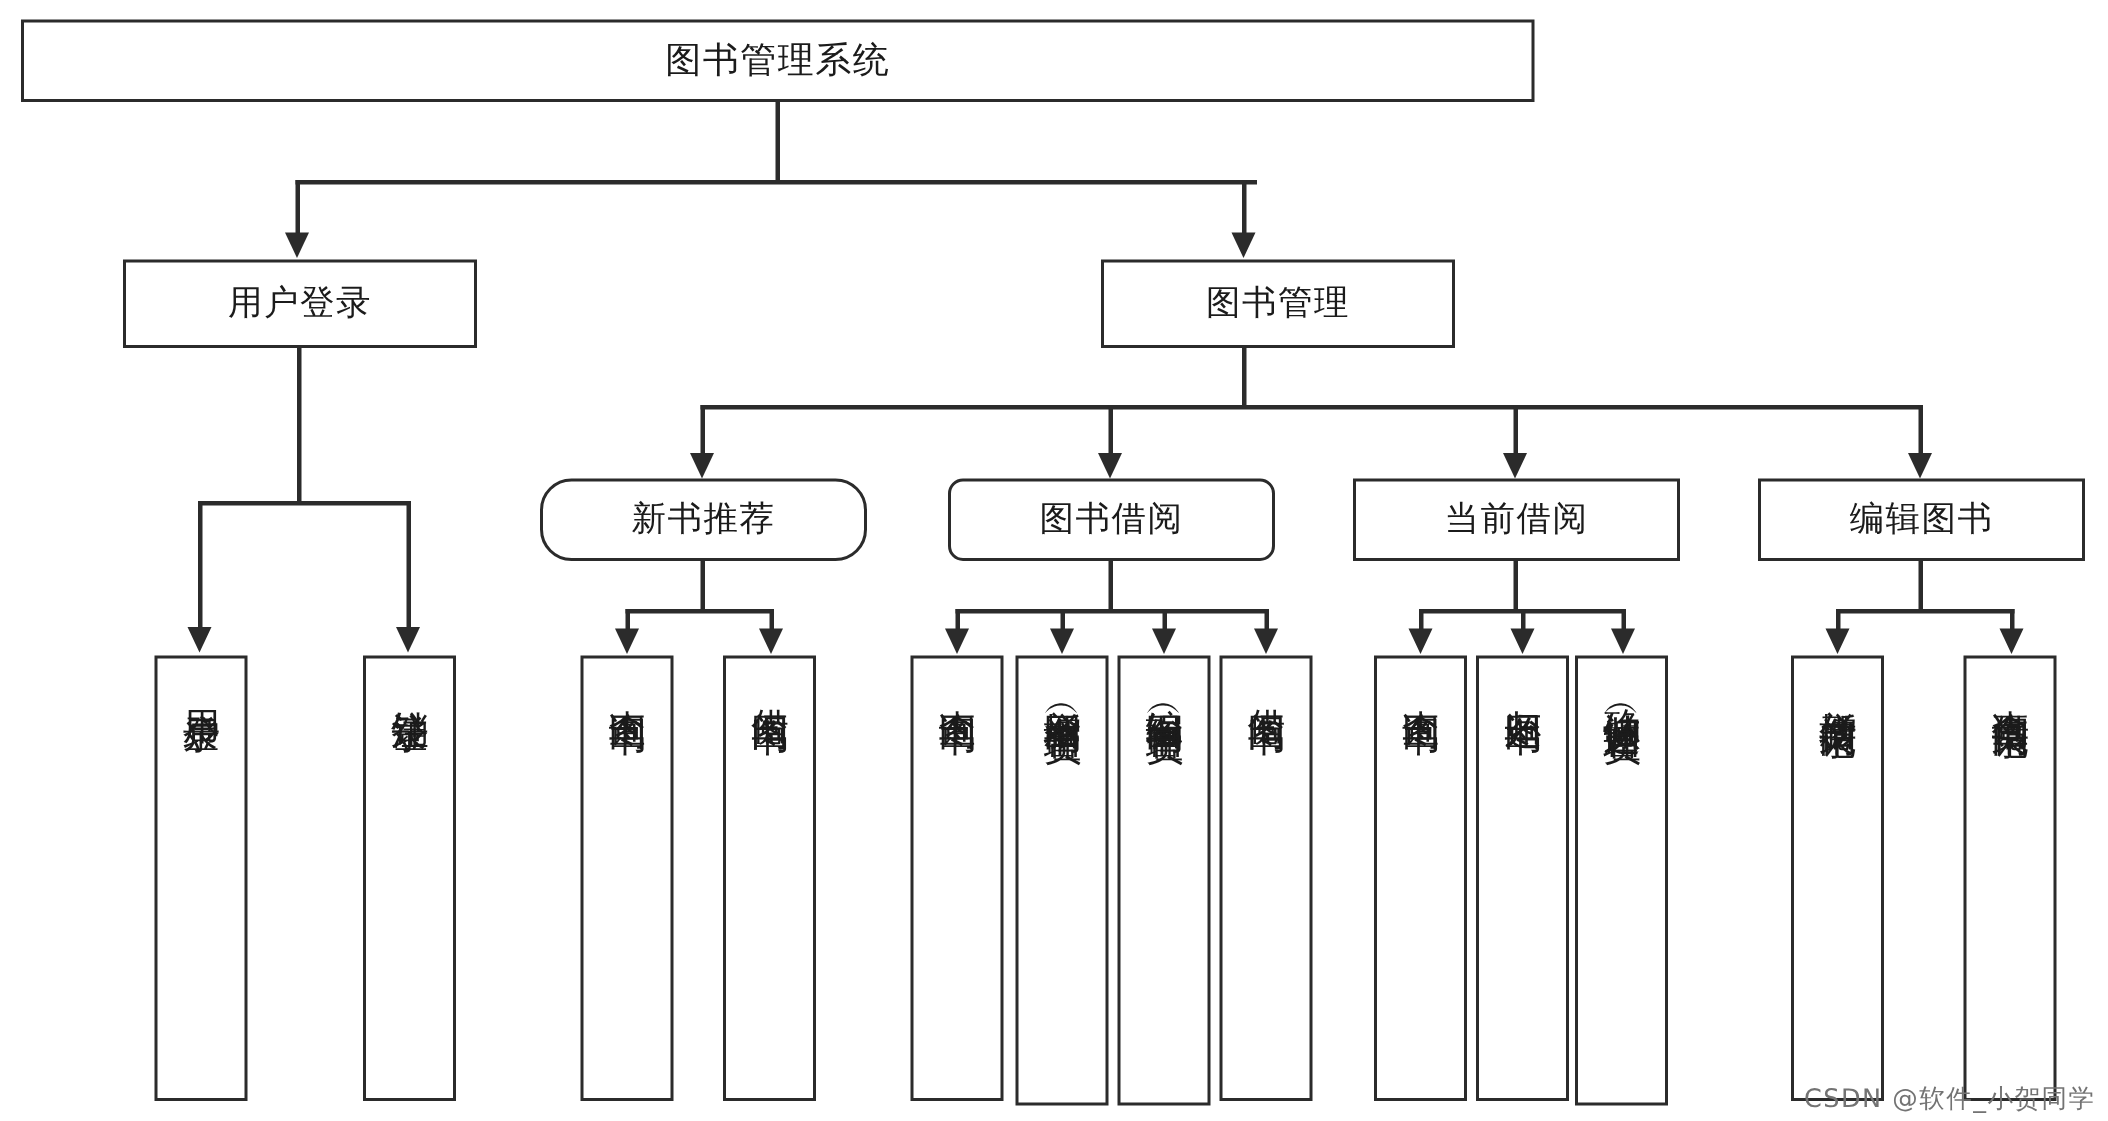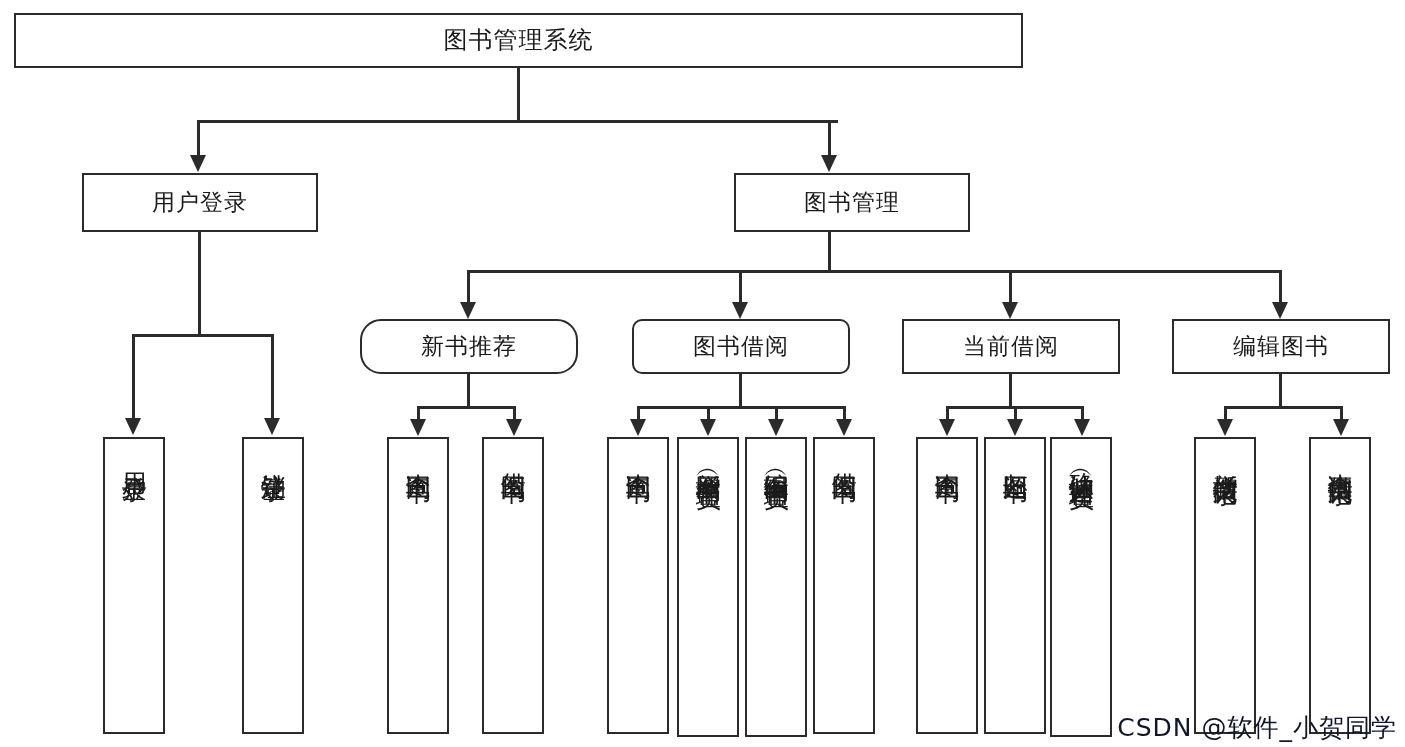--- a/index.html
+++ b/index.html
@@ -60,22 +60,22 @@
     width:0;height:0;
     border-left:8px solid transparent;
     border-right:8px solid transparent;
     border-top:17px solid #2b2b2b;
   }
   
   #watermark{
     position:absolute;
     right:8px;
     bottom:3px;
-    font-size:25px;
-    color:#0f172a;
+    font-size:17px;
+    color:#737373;
     letter-spacing:1px;
     white-space:nowrap;
     pointer-events:none;
   }
 </style>
 </head>
 <body>
 
 <div id="canvas">
 

